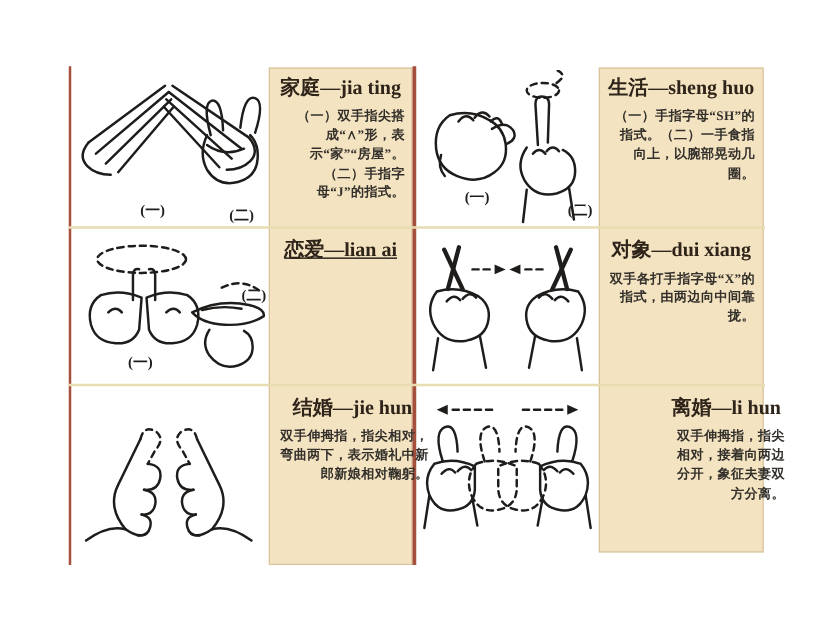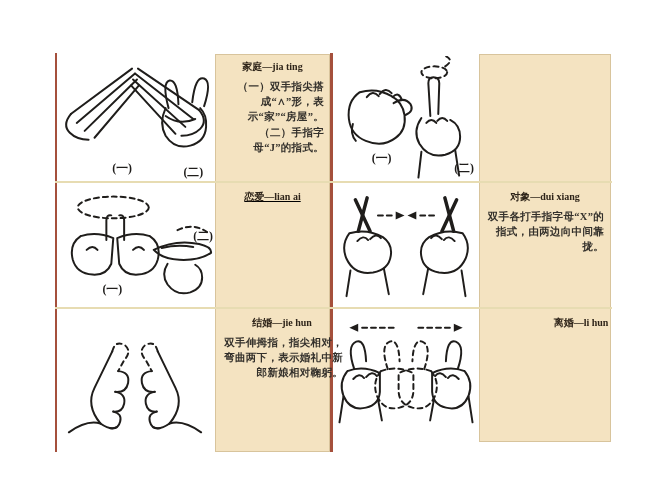--- a/index.html
+++ b/index.html
@@ -26,21 +26,21 @@
 
   
   .tcell { position:absolute; box-sizing:border-box; }
   .tcell.p1a { left:161px; top:10px;  width:113px; }
   .tcell.p1b { left:426px; top:10px;  width:128px; }
   .tcell.p2a { left:161px; top:140px; width:113px;text-decoration:underline; }
   .tcell.p2b { left:426px; top:140px; width:128px; }
   .tcell.p3a { left:161px; top:266px; width:132px; }
   .tcell.p3b { left:426px; top:266px; width:152px;padding-left:48px; }
   .tcell .title {
-    font-size:10px; font-weight:bold; color:#2e2419;
+    font-size:16px; font-weight:bold; color:#2e2419;
     text-align:center; margin:0 2px 5px 2px; white-space:nowrap;
   }
   .tcell .desc {
     font-size:10.5px; line-height:1.45; font-weight:bold; color:#33302b;
     margin:0 5px; text-align:right; letter-spacing:0.3px;
   }
 
   
   .illus { position:absolute; }
   .illus.i1 { left:2px;   top:6px;   width:156px; height:124px; }
@@ -113,20 +113,24 @@
         <path d="M88,96 L85,122"></path>
           <path d="M122,94 L126,120"></path>
         <ellipse class="dash" cx="101" cy="16" rx="13" ry="6"></ellipse>
         <path class="dash" d="M112,10 q9,-6 1,-10"></path>
       </g>
       <text class="figlabel" x="38" y="106">(一)</text>
       <text class="figlabel" x="121" y="116">(二)</text>
     </svg>
   </div>
 
+  <div class="tcell p1b">
+    <div class="title">生活—sheng huo</div>
+    <div class="desc">（一）手指字母“SH”的指式。（二）一手食指向上，以腕部晃动几圈。</div>
+  </div>
 
   <div class="illus i3">
     <svg viewBox="0 0 158 120">
       <g class="ink">
         <ellipse class="dash" cx="57" cy="23" rx="36" ry="11"></ellipse>
         <path d="M24,52 q-12,8 -8,24 q4,14 20,15 q14,1 19,-11 L57,54 q-17,-7 -33,-2"></path>
         <path d="M50,56 L50,36 q0,-6 5,-5"></path>
         <path d="M94,52 q12,8 8,24 q-4,14 -20,15 q-14,1 -19,-11 L61,54 q17,-7 33,-2"></path>
         <path d="M68,56 L68,36 q0,-6 -5,-5"></path>
         <path d="M30,66 q6,-6 11,0"></path>
@@ -227,15 +231,16 @@
         <path d="M136,86 L140,112"></path>
           <path d="M101,88 L97,110"></path>
       </g>
       <polygon class="ah" points="24,12 15,16 24,20"></polygon>
       <polygon class="ah" points="121,12 130,16 121,20"></polygon>
     </svg>
   </div>
 
   <div class="tcell p3b">
     <div class="title">离婚—li hun</div>
+    <div class="desc">双手伸拇指，指尖相对，接着向两边分开，象征夫妻双方分离。</div>
   </div>
 
 </div>
 
 </body></html>

